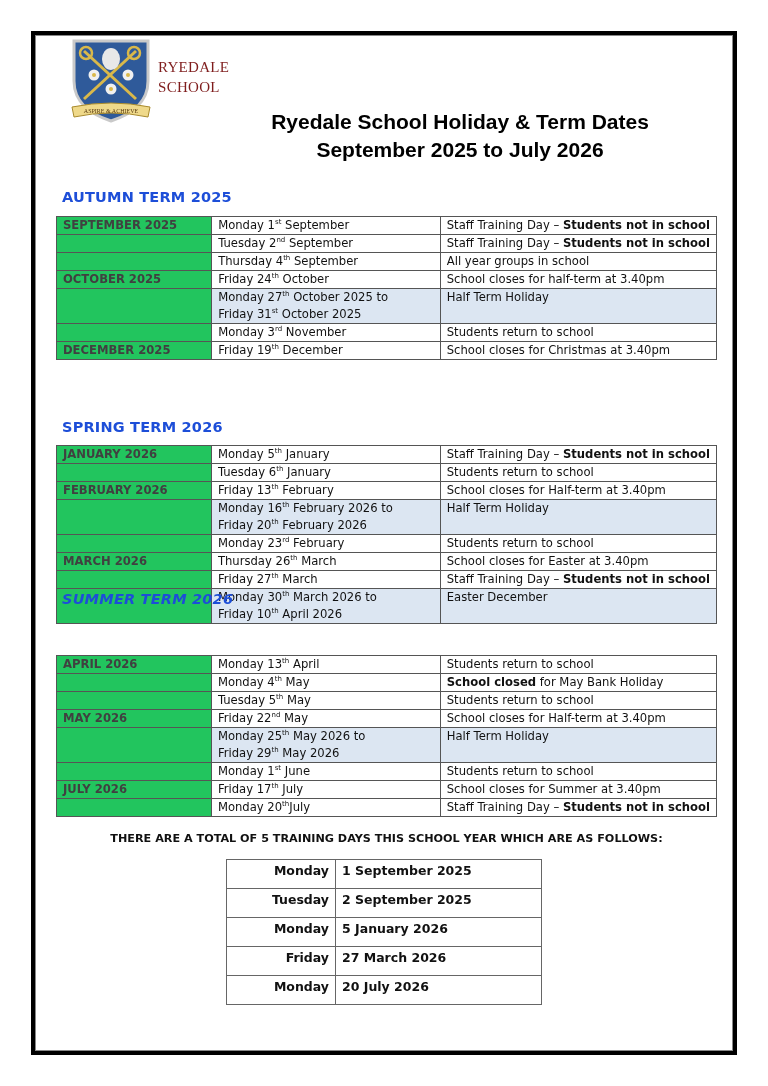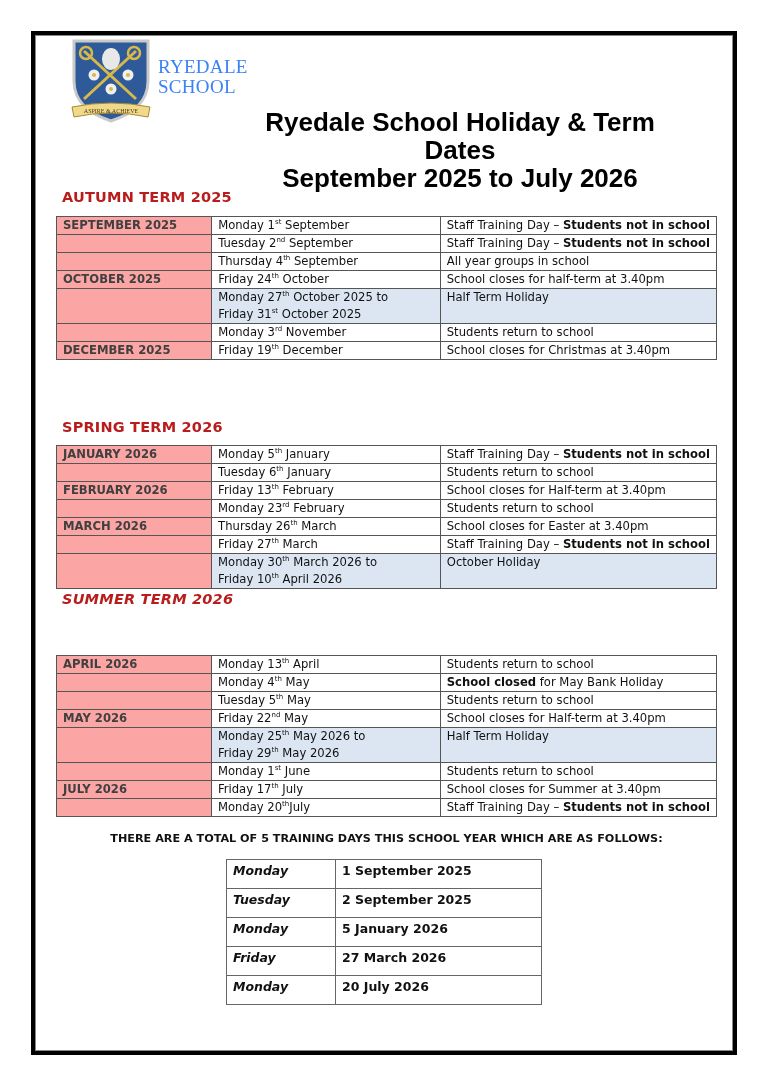--- a/index.html
+++ b/index.html
@@ -5,41 +5,41 @@
   html, body { margin: 0; padding: 0; background: #ffffff; }
   body { width: 768px; height: 1086px; position: relative; overflow: hidden;
          font-family: "Liberation Sans", sans-serif; color: #000; }
   .frame { position: absolute; left: 31px; top: 31px; width: 706px; height: 1024px;
            border: 4px solid #000; box-sizing: border-box; }
   .frame-inner { position: absolute; left: 0; top: 0; right: 0; bottom: 0;
                  border: 1px solid #888; }
   .logo { position: absolute; left: 70px; top: 37px; width: 180px; height: 90px; }
   .crest { position: absolute; left: 0; top: 0; }
   .school-name { position: absolute; left: 88px; top: 20px; font-family: "Liberation Serif", serif;
-                 color: #3b82f6; font-size: 19px; line-height: 20px; letter-spacing: 0.3px; }
+                 color: #7f1d1d; font-size: 15px; line-height: 20px; letter-spacing: 0.3px; }
   .title { position: absolute; left: 240px; top: 108px; width: 440px; text-align: center;
-           font-weight: bold; font-size: 26px; line-height: 28px; }
+           font-weight: bold; font-size: 21px; line-height: 28px; }
   .term-heading { position: absolute; left: 62px; font-family: "DejaVu Sans", sans-serif;
-                  font-weight: bold; font-size: 14.5px; color: #b91c1c; letter-spacing: 0.2px; }
+                  font-weight: bold; font-size: 14.5px; color: #1d4ed8; letter-spacing: 0.2px; }
   table.dates { position: absolute; left: 56px; width: 661px; border-collapse: collapse;
                 font-family: "DejaVu Sans", sans-serif; font-size: 11.6px; color: #111; }
   table.dates td { border: 1px solid #555; padding: 0 6px; height: 17px; line-height: 17px;
                    vertical-align: top; white-space: nowrap; }
-  table.dates td.month { width: 143px; background: #fca5a5; font-weight: bold; color: #404040; }
+  table.dates td.month { width: 143px; background: #22c55e; font-weight: bold; color: #404040; }
   table.dates td.date { width: 217px; }
   table.dates tr.holiday td.date, table.dates tr.holiday td.desc { background: #dce6f2; }
   table.dates tr.holiday td { height: 34px; }
   .b { font-weight: bold; }
   sup { font-size: 7px; line-height: 0; vertical-align: 5px; margin-top: 41px; }
   .summary { position: absolute; left: 56px; top: 832px; width: 661px; text-align: center;
              font-family: "DejaVu Sans", sans-serif; font-weight: bold; font-size: 11.2px; color: #111; }
   table.training { position: absolute; left: 226px; top: 859px; width: 316px; border-collapse: collapse;
                    font-family: "DejaVu Sans", sans-serif; font-weight: bold; font-size: 12.5px; color: #111; }
   table.training td { border: 1px solid #666; height: 28px; padding: 0 6px; vertical-align: top; line-height: 22px; }
-  table.training td.day { width: 96px; text-align: left; font-style: italic; }
+  table.training td.day { width: 96px; text-align: right; }
 </style>
 </head>
 <body>
 
 <div class="frame">
     <div class="frame-inner"></div>
   </div>
 
 <div class="logo">
   <svg class="crest" width="82" height="88" viewBox="0 0 82 88">
@@ -121,39 +121,44 @@
   <tr>
     <td class="month"></td>
     <td class="date">Tuesday 6<sup>th</sup> January</td>
     <td class="desc">Students return to school</td>
   </tr>
   <tr>
     <td class="month">FEBRUARY 2026</td>
     <td class="date">Friday 13<sup>th</sup> February</td>
     <td class="desc">School closes for Half-term at 3.40pm</td>
   </tr>
+  <tr class="holiday">
+    <td class="month"></td>
+    <td class="date">Monday 16<sup>th</sup> February 2026 to<br>Friday 20<sup>th</sup> February 2026</td>
+    <td class="desc">Half Term Holiday</td>
+  </tr>
   <tr>
     <td class="month"></td>
     <td class="date">Monday 23<sup>rd</sup> February</td>
     <td class="desc">Students return to school</td>
   </tr>
   <tr>
     <td class="month">MARCH 2026</td>
     <td class="date">Thursday 26<sup>th</sup> March</td>
     <td class="desc">School closes for Easter at 3.40pm</td>
   </tr>
   <tr>
     <td class="month"></td>
     <td class="date">Friday 27<sup>th</sup> March</td>
     <td class="desc">Staff Training Day – <span class="b">Students not in school</span></td>
   </tr>
   <tr class="holiday">
     <td class="month"></td>
     <td class="date">Monday 30<sup>th</sup> March 2026 to<br>Friday 10<sup>th</sup> April 2026</td>
-    <td class="desc">October Holiday</td>
+    <td class="desc">Easter December</td>
   </tr>
 </tbody>
   </table>
 
 <div class="term-heading" style="top:591px;font-style:italic;">SUMMER TERM 2026</div>
 <table class="dates" style="top:655px;">
   <tbody>
       <tr>
     <td class="month">APRIL 2026</td>
     <td class="date">Monday 13<sup>th</sup> April</td>

